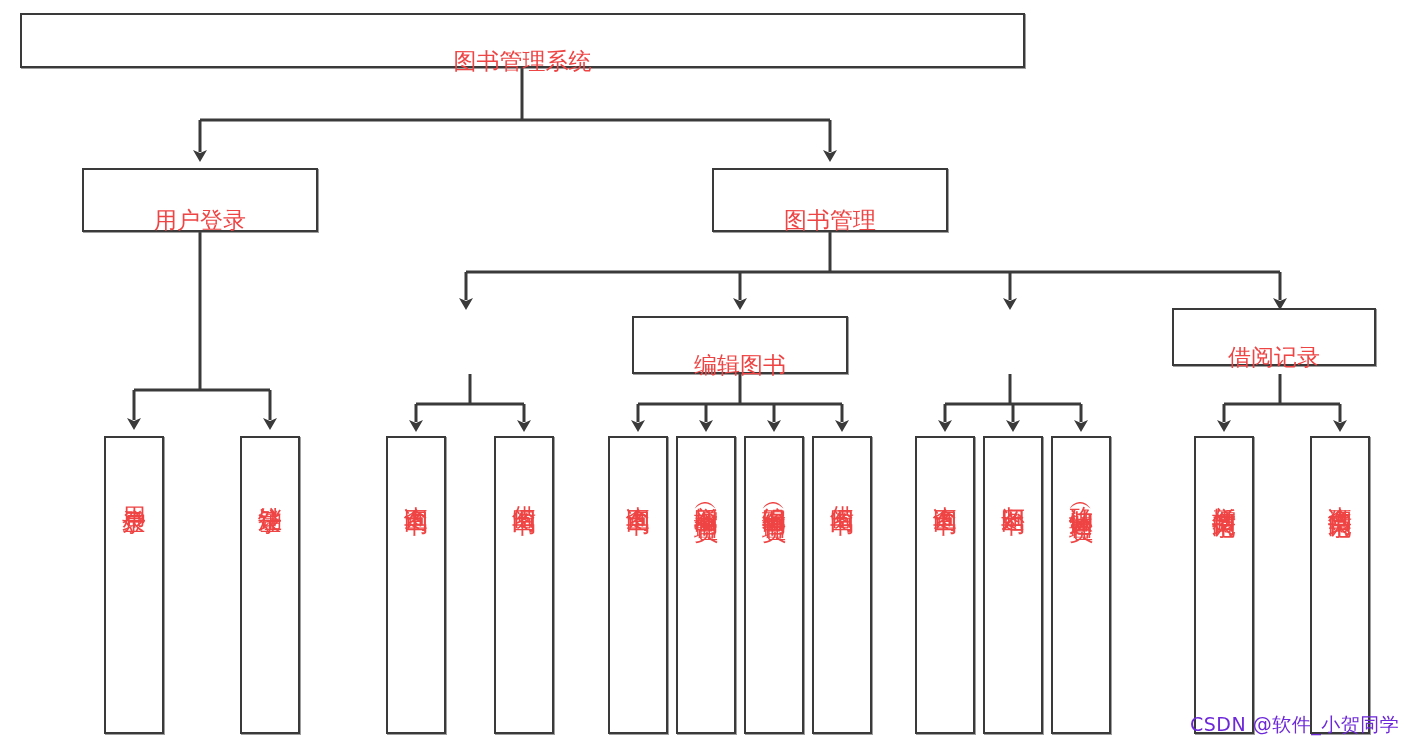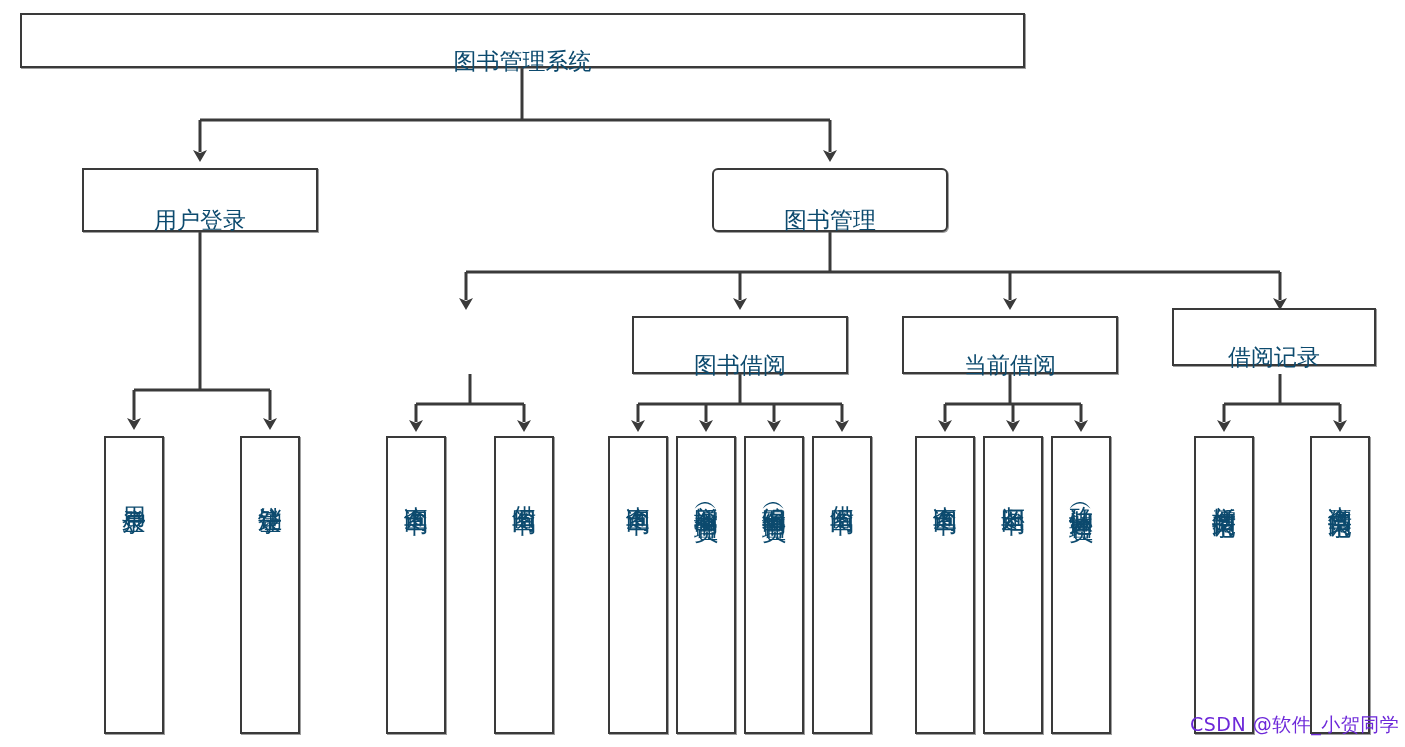--- a/index.html
+++ b/index.html
@@ -17,21 +17,21 @@
     position:absolute;
     box-sizing:border-box;
     background:#ffffff;
     border:2px solid #3a3a3a;
     box-shadow:1px 1px 0 rgba(80,80,80,.55);
     display:flex;
     align-items:center;
     justify-content:center;
   }
   .node .lbl{
-    color:#0c4a6e;
+    color:#ef4444;
     white-space:nowrap;
     line-height:1.15;
     margin-top:41px;
   }
   .node.horiz .lbl{
     font-size:23px;
   }
   .node.vert{
     align-items:flex-start;
     justify-content:center;
@@ -109,29 +109,26 @@
     </g>
   </svg>
 
   <div class="node horiz" style="left:20px;top:13px;width:1005px;height:55px;">
     <span class="lbl">图书管理系统</span>
   </div>
 
   <div class="node horiz" style="left:82px;top:168px;width:236px;height:64px;">
     <span class="lbl">用户登录</span>
   </div>
-  <div class="node horiz" style="left:712px;top:168px;width:236px;height:64px;border-radius:6px;">
+  <div class="node horiz" style="left:712px;top:168px;width:236px;height:64px;">
     <span class="lbl">图书管理</span>
   </div>
 
   <div class="node horiz" style="left:632px;top:316px;width:216px;height:58px;">
-    <span class="lbl">图书借阅</span>
-  </div>
-  <div class="node horiz" style="left:902px;top:316px;width:216px;height:58px;">
-    <span class="lbl">当前借阅</span>
+    <span class="lbl">编辑图书</span>
   </div>
   <div class="node horiz" style="left:1172px;top:308px;width:204px;height:58px;">
     <span class="lbl">借阅记录</span>
   </div>
 
   <div class="node vert" style="left:104px;top:436px;width:60px;height:298px;">
     <span class="lbl">用户登录</span>
   </div>
   <div class="node vert" style="left:240px;top:436px;width:60px;height:298px;">
     <span class="lbl">注销登录</span>

